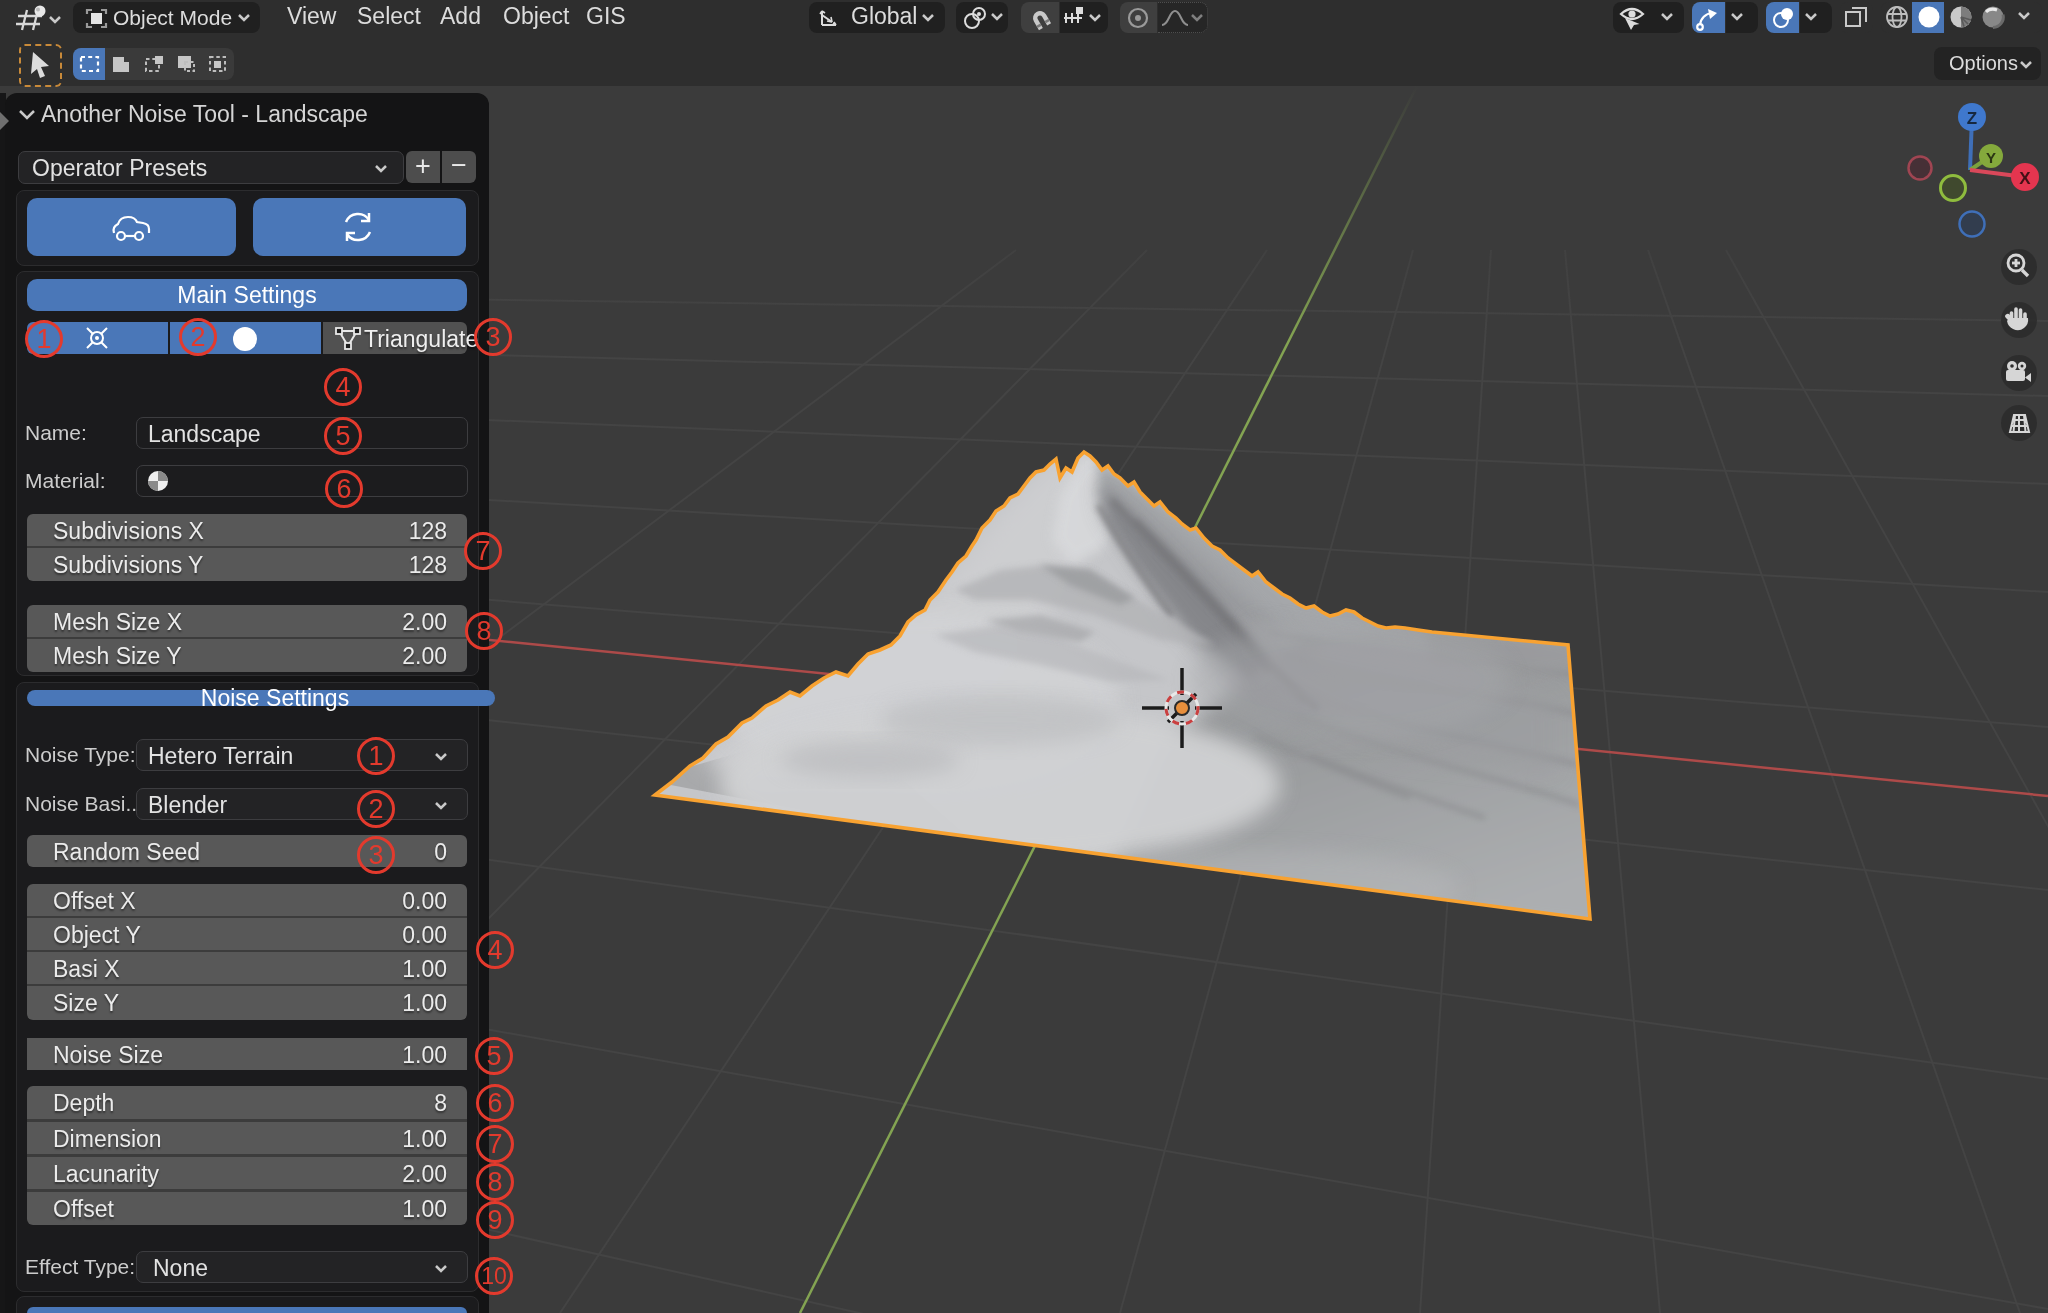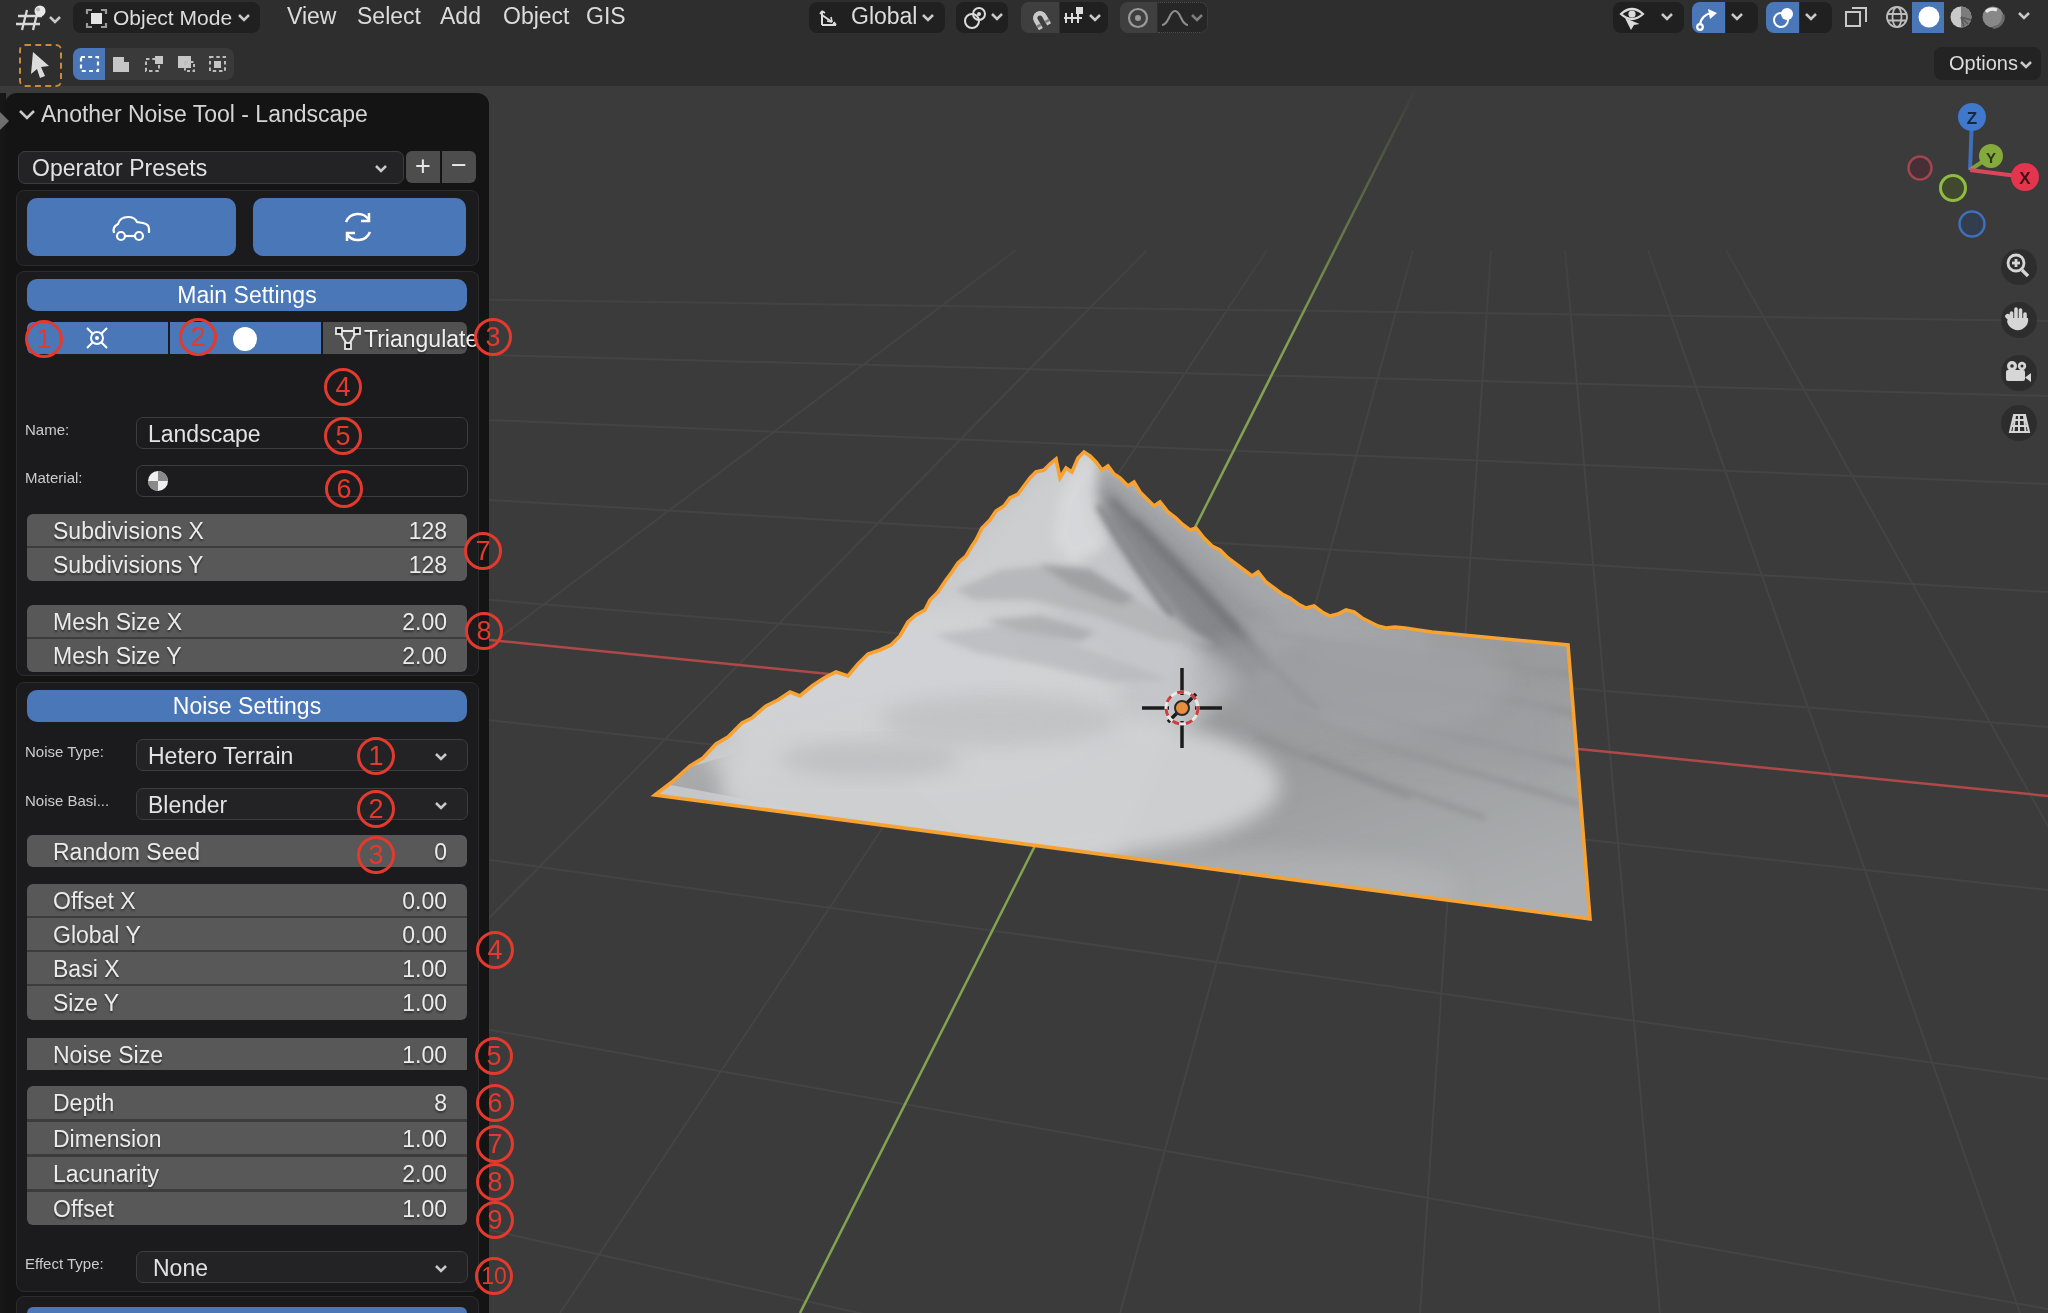--- a/index.html
+++ b/index.html
@@ -12,21 +12,21 @@
   
   #panel{left:5px;top:93px;width:484px;height:1220px;background:#141415;border-radius:12px 12px 0 0;}
   .gbox{left:11px;width:461px;border:1px solid #2c2c2e;background:#1b1b1d;border-radius:8px;}
   .btnblue{background:#4a77b8;border-radius:10px;color:#fff;display:flex;align-items:center;justify-content:center;font-size:23px;color:#ffffff;}
   .btngray{background:#575757;border-radius:6px;color:#eee;display:flex;align-items:center;justify-content:center;font-size:23px;text-shadow:0 2px 2px rgba(0,0,0,.45);}
   .slider{background:#585858;color:#ebebeb;font-size:23px;text-shadow:0 2px 2px rgba(0,0,0,.45);}
   .slider .l{position:absolute;left:26px;top:4px;}
   .slider .r{position:absolute;right:20px;top:4px;}
   .drop{background:#232325;border:1px solid #3d3d40;border-radius:7px;color:#e2e2e2;font-size:23px;}
   .field{background:#1c1c1e;border:1px solid #3d3d40;border-radius:7px;color:#e2e2e2;font-size:23px;}
-  .lbl{color:#cccccc;font-size:15px;}
+  .lbl{color:#cccccc;font-size:21px;}
   .num{border:3px solid #e33a2d;color:#e33a2d;border-radius:50%;width:32px;height:32px;line-height:32px;
        text-align:center;font-size:27px;background:transparent;z-index:30;}
 </style>
 </head>
 <body>
 
 <svg id="vp" class="abs" viewBox="0 0 2048 1313">
   <defs>
     <linearGradient id="fade" x1="0" y1="86" x2="0" y2="340" gradientUnits="userSpaceOnUse">
       <stop offset="0" stop-color="#3b3b3b" stop-opacity="1"></stop>
@@ -402,21 +402,21 @@
       <span class="l">Mesh Size X</span>
       <span class="r">2.00</span>
     </div>
   <div class="abs" style="left:22px;top:544px;width:440px;height:2px;background:#3c3c3c;"></div>
   <div class="abs slider" style="left:22px;top:546px;width:440px;height:33px;border-radius:0 0 6px 6px;">
       <span class="l">Mesh Size Y</span>
       <span class="r">2.00</span>
     </div>
 
   <div class="abs gbox" style="top:589px;height:608px;"></div>
-  <div class="abs btnblue" style="left:22px;top:597px;width:440px;height:32px;">Noise Settings</div>
+  <div class="abs btnblue" style="left:22px;top:597px;width:440px;height:16px;padding-left:28px;">Noise Settings</div>
   <div class="abs lbl" style="left:20px;top:650px;">Noise Type:</div>
   <div class="abs drop" style="left:131px;top:646px;width:330px;height:30px;"></div>
   <div class="abs" style="left:143px;top:650px;color:#e2e2e2;font-size:23px;">Hetero Terrain</div>
   <svg class="abs" style="left:428px;top:658px;" width="16" height="12" viewBox="0 0 16 12">
       <path d="M3,3 l5,5 5,-5" stroke="#c9c9c9" stroke-width="2.5" fill="none"></path>
     </svg>
   <div class="abs lbl" style="left:20px;top:699px;">Noise Basi...</div>
   <div class="abs drop" style="left:131px;top:695px;width:330px;height:30px;"></div>
   <div class="abs" style="left:143px;top:699px;color:#e2e2e2;font-size:23px;">Blender</div>
   <svg class="abs" style="left:428px;top:707px;" width="16" height="12" viewBox="0 0 16 12">
@@ -425,21 +425,21 @@
   <div class="abs slider" style="left:22px;top:742px;width:440px;height:32px;border-radius:6px;">
       <span class="l">Random Seed</span>
       <span class="r">0</span>
     </div>
   <div class="abs slider" style="left:22px;top:791px;width:440px;height:32px;border-radius:6px 6px 0 0;">
       <span class="l">Offset X</span>
       <span class="r">0.00</span>
     </div>
   <div class="abs" style="left:22px;top:823px;width:440px;height:2px;background:#3c3c3c;"></div>
   <div class="abs slider" style="left:22px;top:825px;width:440px;height:32px;">
-      <span class="l">Global Y</span>
+      <span class="l">Object Y</span>
       <span class="r">0.00</span>
     </div>
   <div class="abs" style="left:22px;top:857px;width:440px;height:2px;background:#3c3c3c;"></div>
   <div class="abs slider" style="left:22px;top:859px;width:440px;height:32px;">
       <span class="l">Basi X</span>
       <span class="r">1.00</span>
     </div>
   <div class="abs" style="left:22px;top:891px;width:440px;height:2px;background:#3c3c3c;"></div>
   <div class="abs slider" style="left:22px;top:893px;width:440px;height:34px;border-radius:0 0 6px 6px;">
       <span class="l">Size Y</span>

